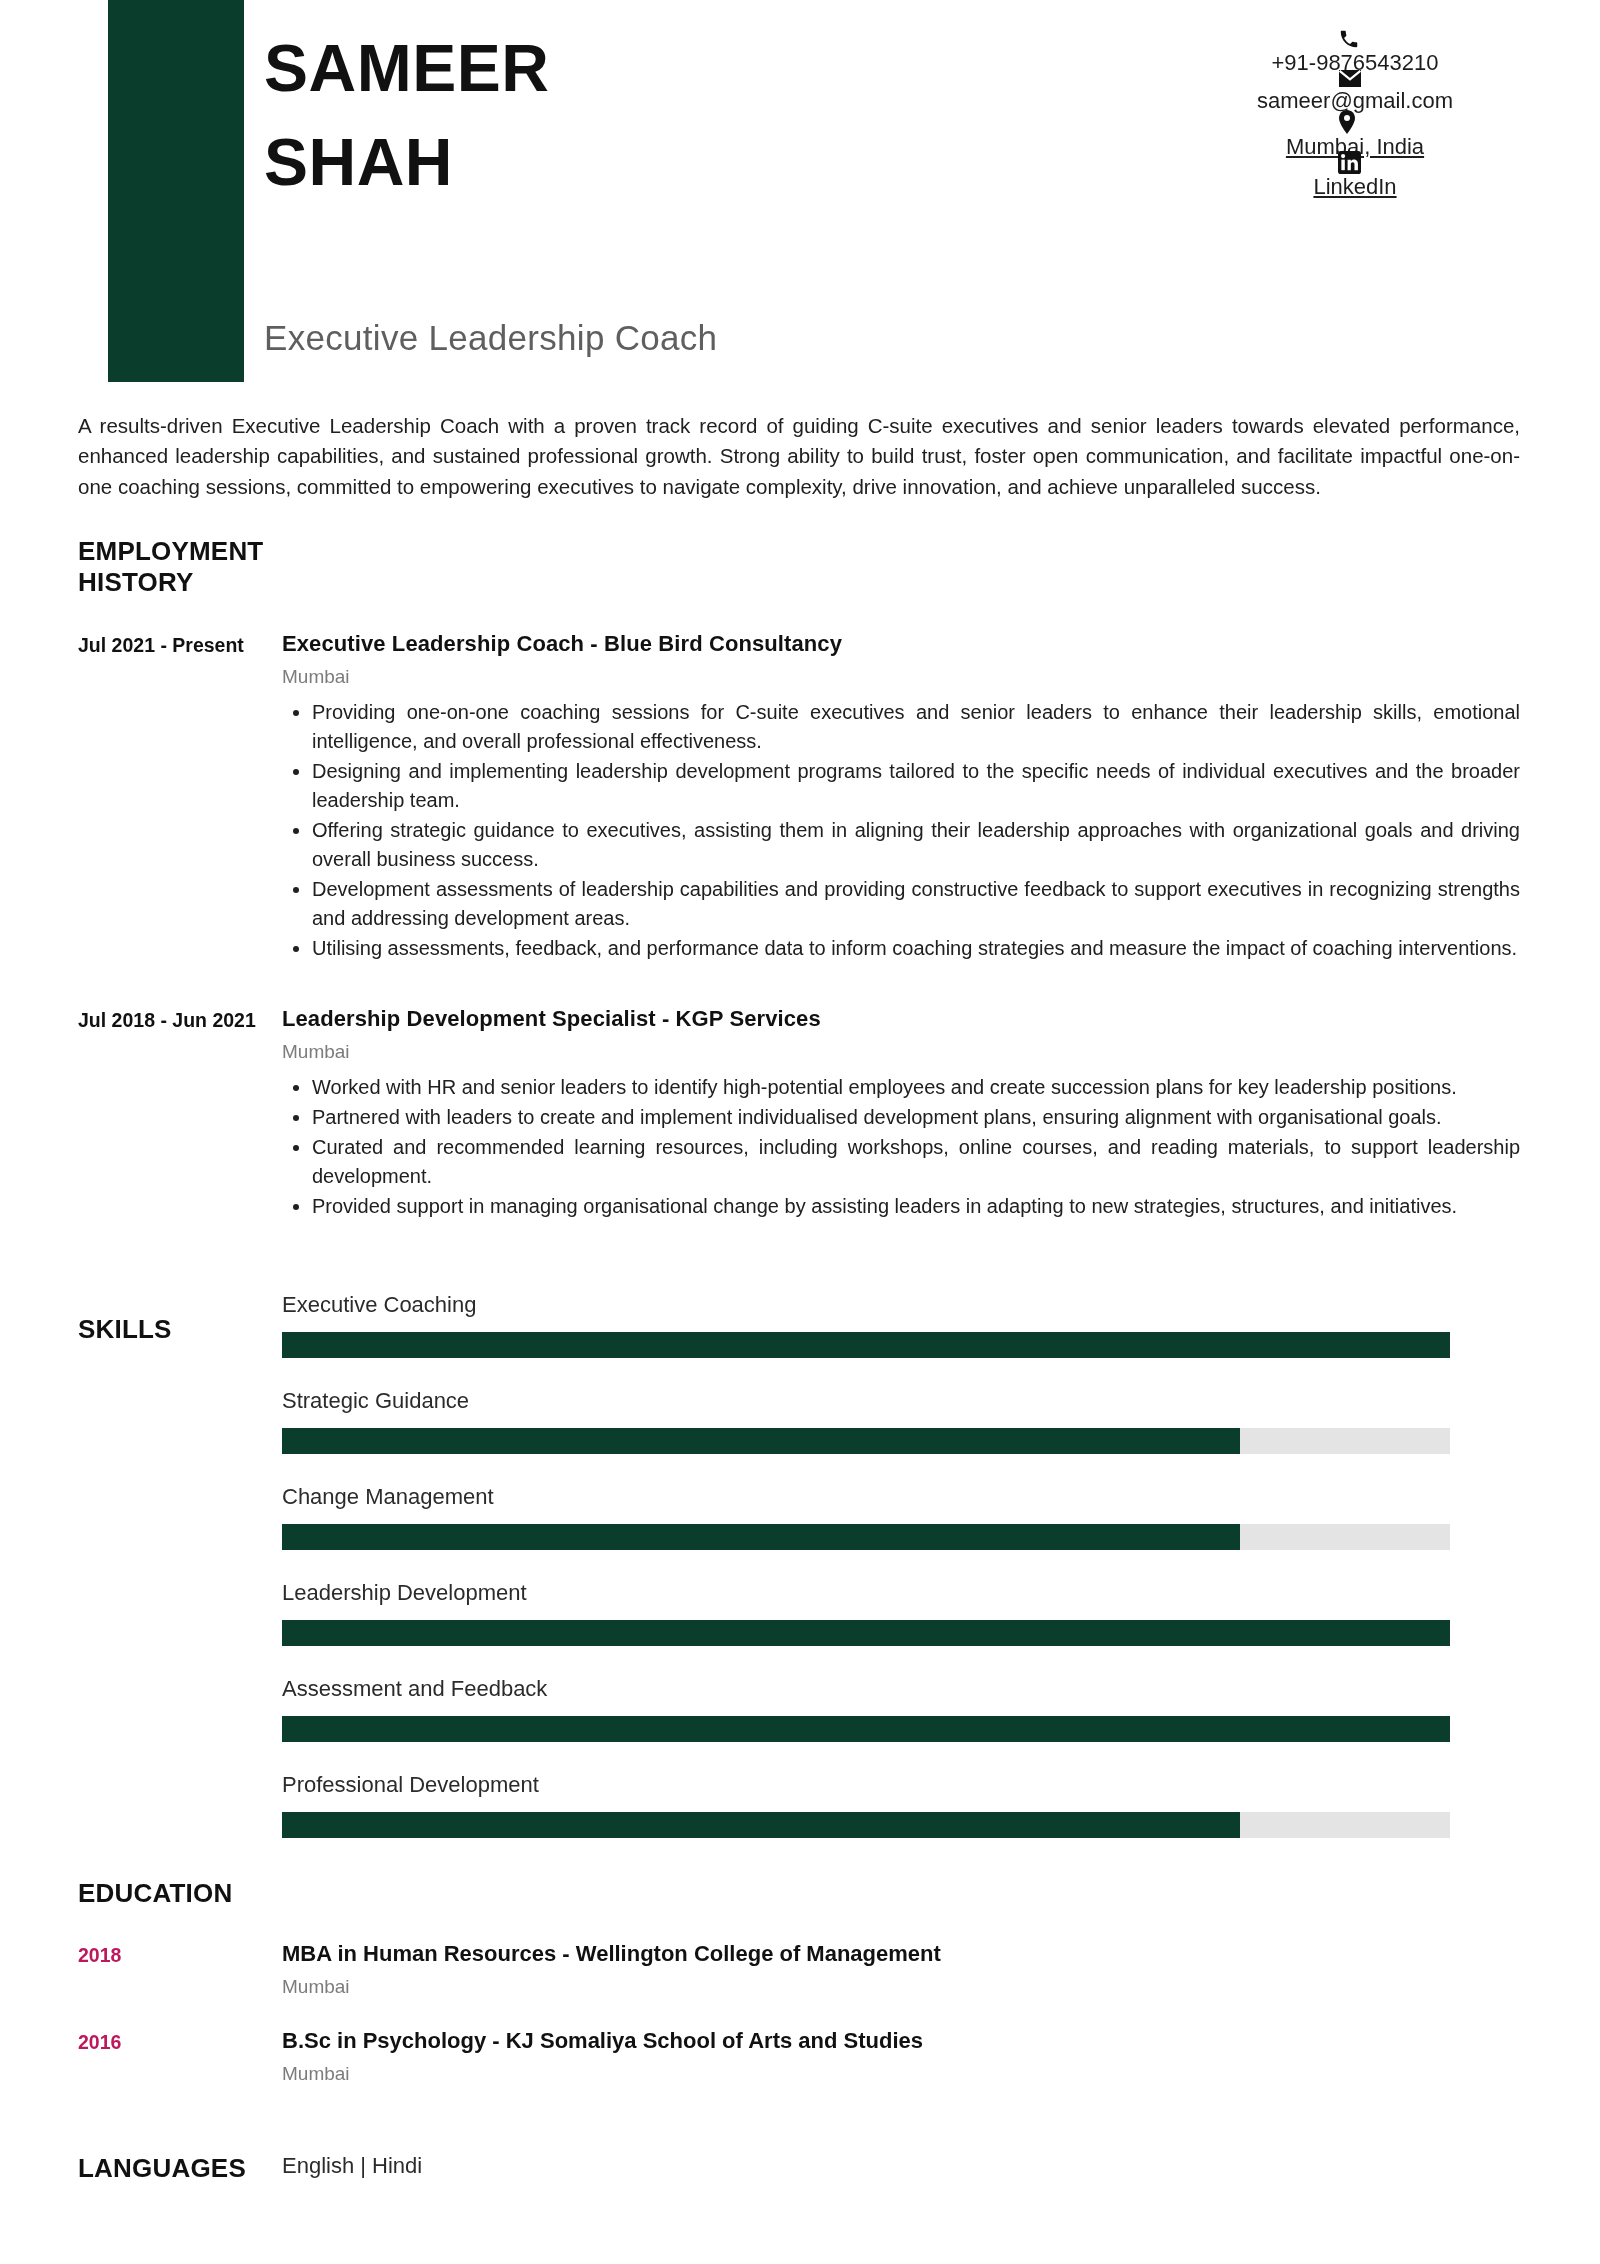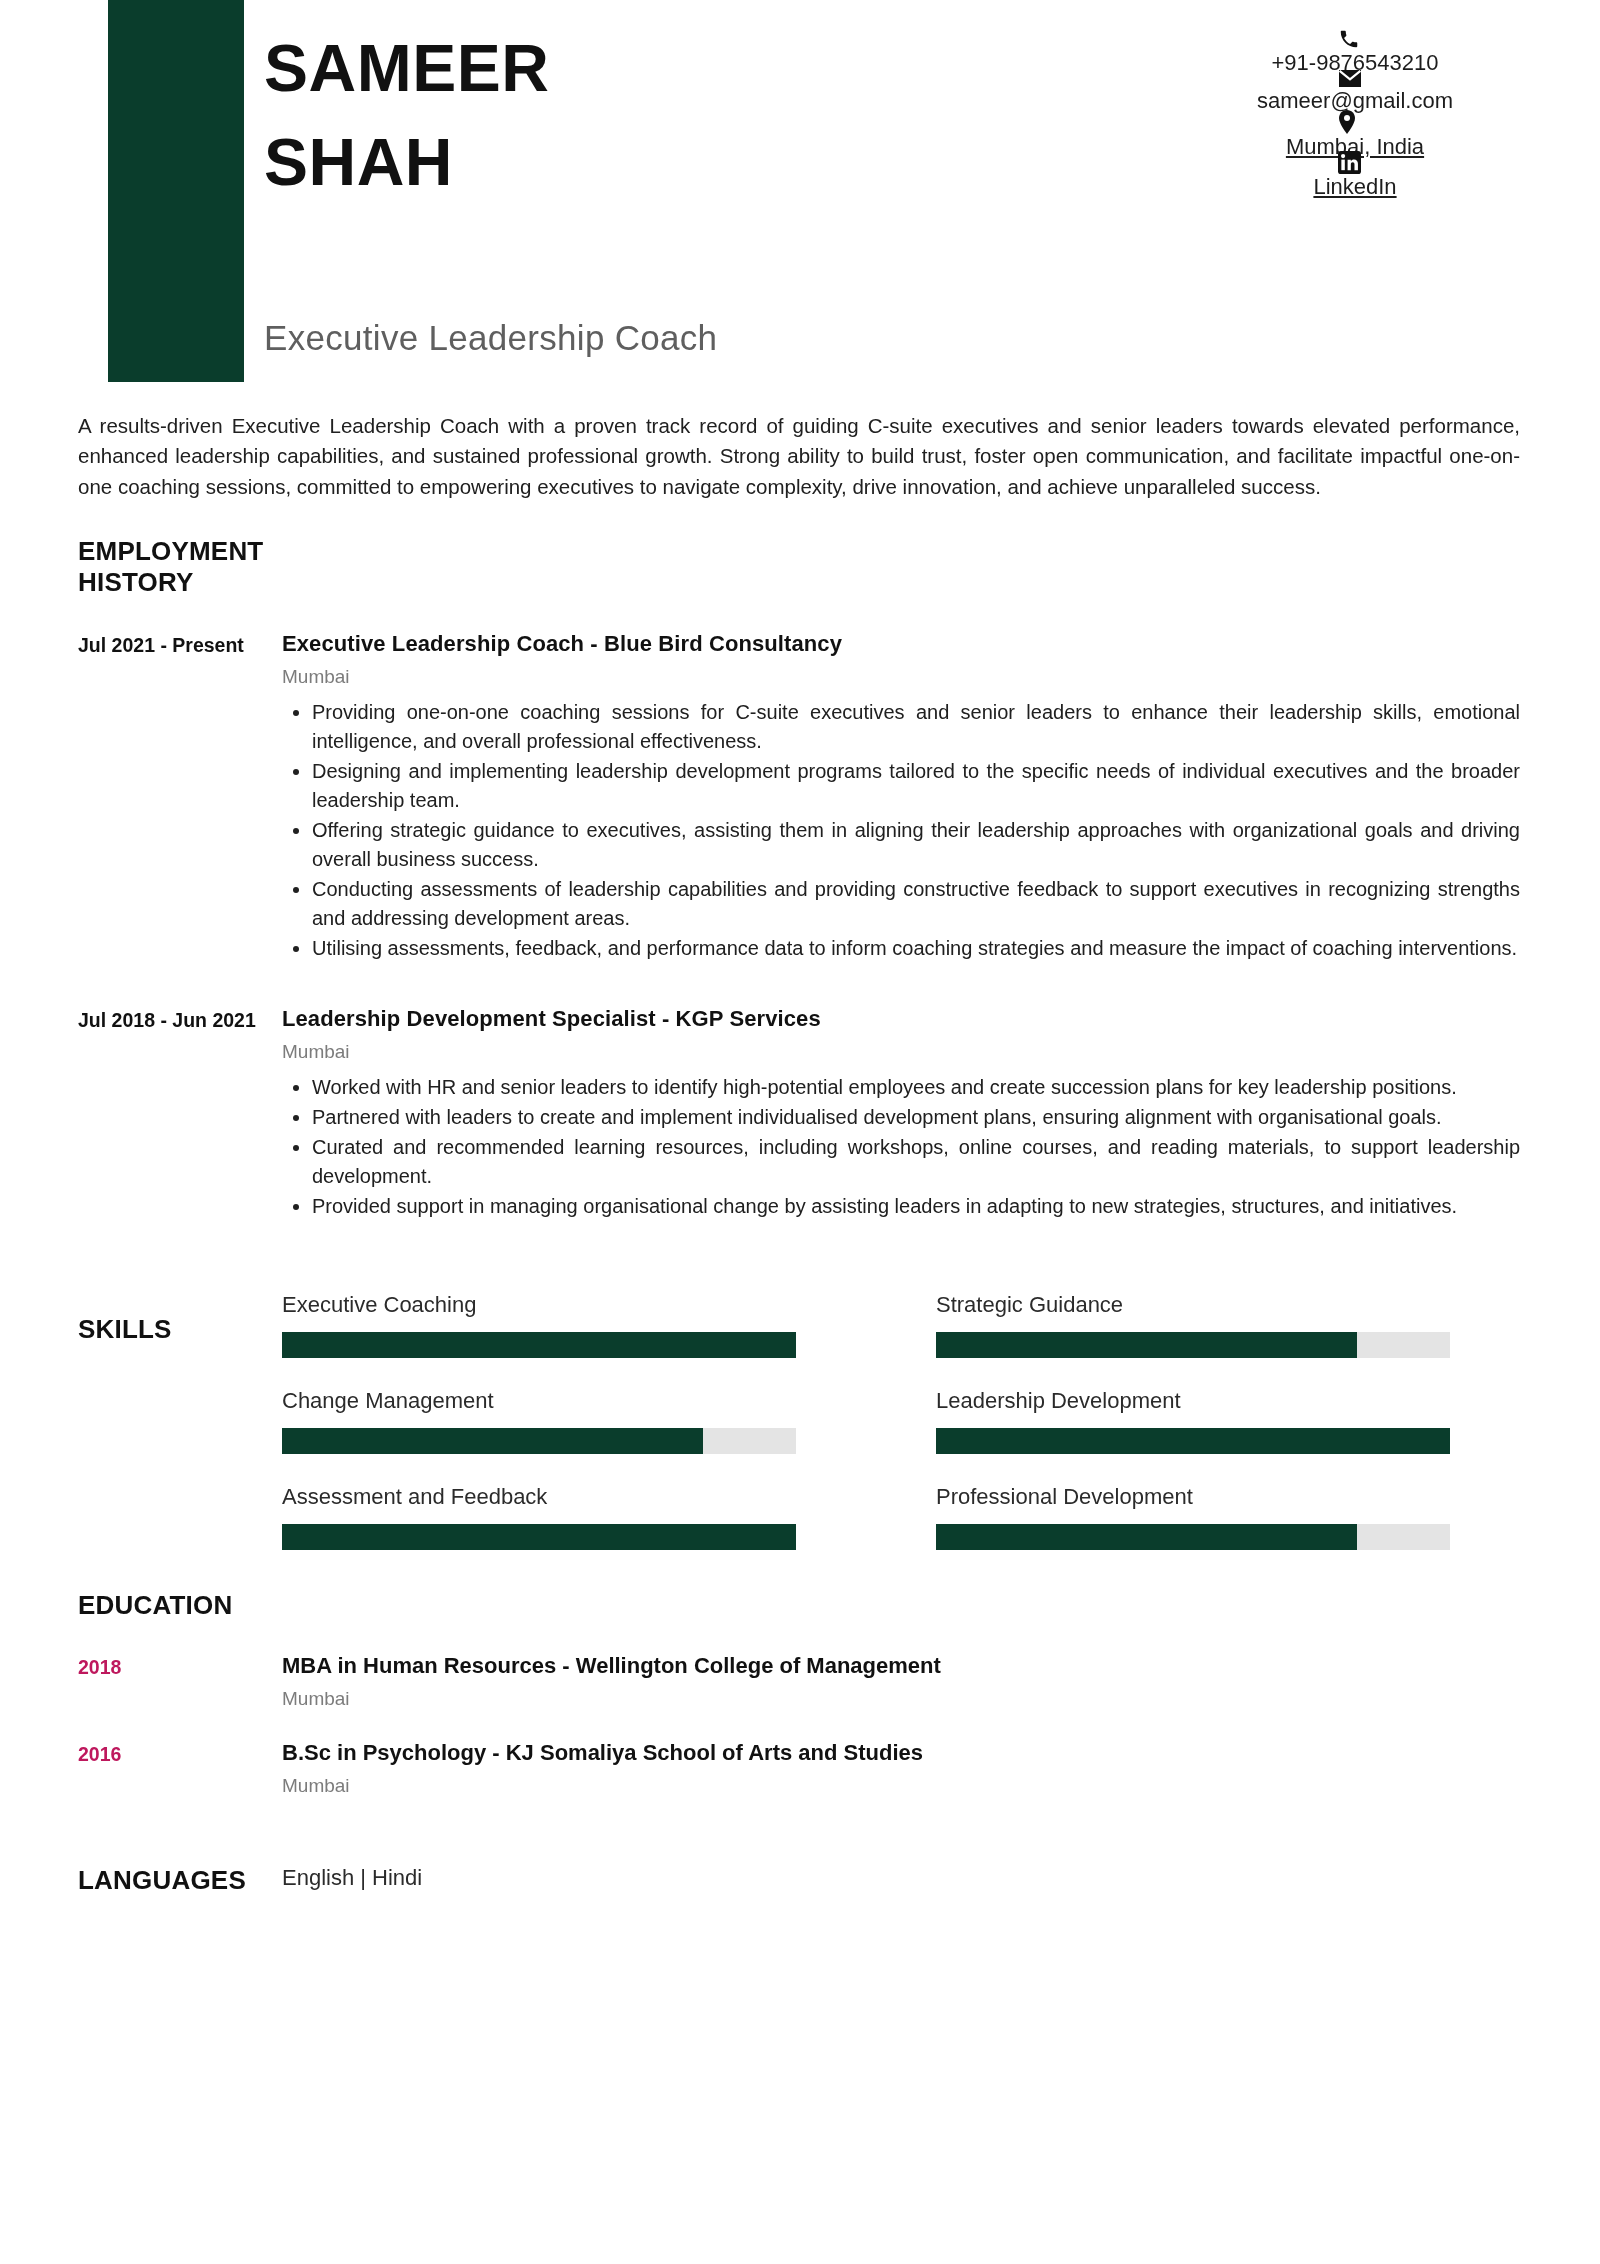--- a/index.html
+++ b/index.html
@@ -171,21 +171,21 @@
     display: flex;
     margin-top: 70px;
     padding-left: 78px;
   }
 
   .skills-head-wrap { width: 200px; min-width: 200px; padding-top: 22px; }
 
   .skills-grid {
     flex: 1;
     display: grid;
-    grid-template-columns: 1fr 1fr;
+    grid-template-columns: 1fr;
     column-gap: 140px;
     row-gap: 30px;
     padding-right: 150px;
     margin-left: 4px;
   }
 
   .skill-name {
     font-size: 22px;
     color: #2b2b2b;
     margin-bottom: 14px;
@@ -324,21 +324,21 @@
 
     <div class="job" style="margin-top:34px;">
       <div class="job-dates">Jul 2021 - Present</div>
       <div class="job-body">
         <div class="job-heading">Executive Leadership Coach - Blue Bird Consultancy</div>
         <div class="job-location">Mumbai</div>
         <ul class="job-bullets">
           <li>Providing one-on-one coaching sessions for C-suite executives and senior leaders to enhance their leadership skills, emotional intelligence, and overall professional effectiveness.</li>
           <li>Designing and implementing leadership development programs tailored to the specific needs of individual executives and the broader leadership team.</li>
           <li>Offering strategic guidance to executives, assisting them in aligning their leadership approaches with organizational goals and driving overall business success.</li>
-          <li>Conducting assessments of leadership capabilities and providing constructive feedback to support executives in recognizing strengths and addressing development areas.</li>
+          <li>Development assessments of leadership capabilities and providing constructive feedback to support executives in recognizing strengths and addressing development areas.</li>
           <li>Utilising assessments, feedback, and performance data to inform coaching strategies and measure the impact of coaching interventions.</li>
         </ul>
       </div>
     </div>
 
     <div class="job" style="margin-top:42px;">
       <div class="job-dates">Jul 2018 - Jun 2021</div>
       <div class="job-body">
         <div class="job-heading">Leadership Development Specialist - KGP Services</div>
         <div class="job-location">Mumbai</div>

